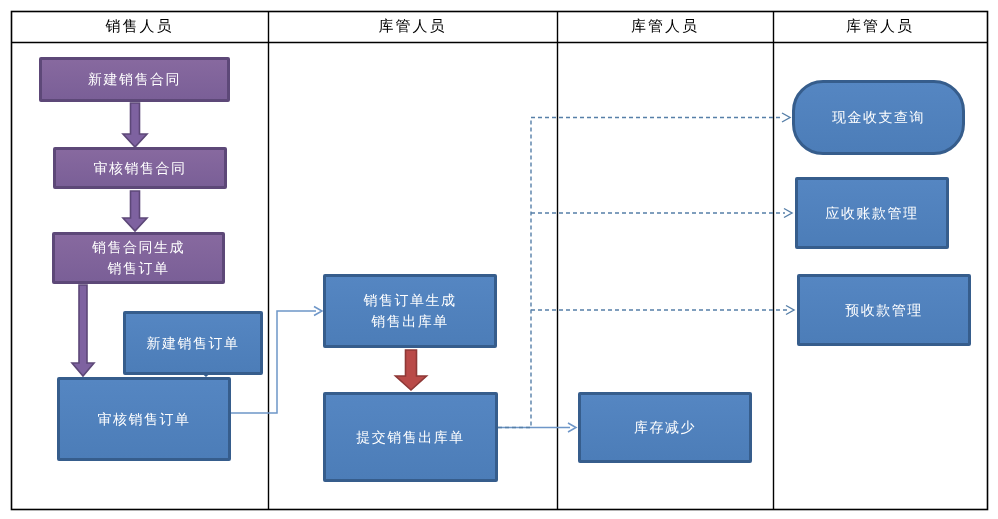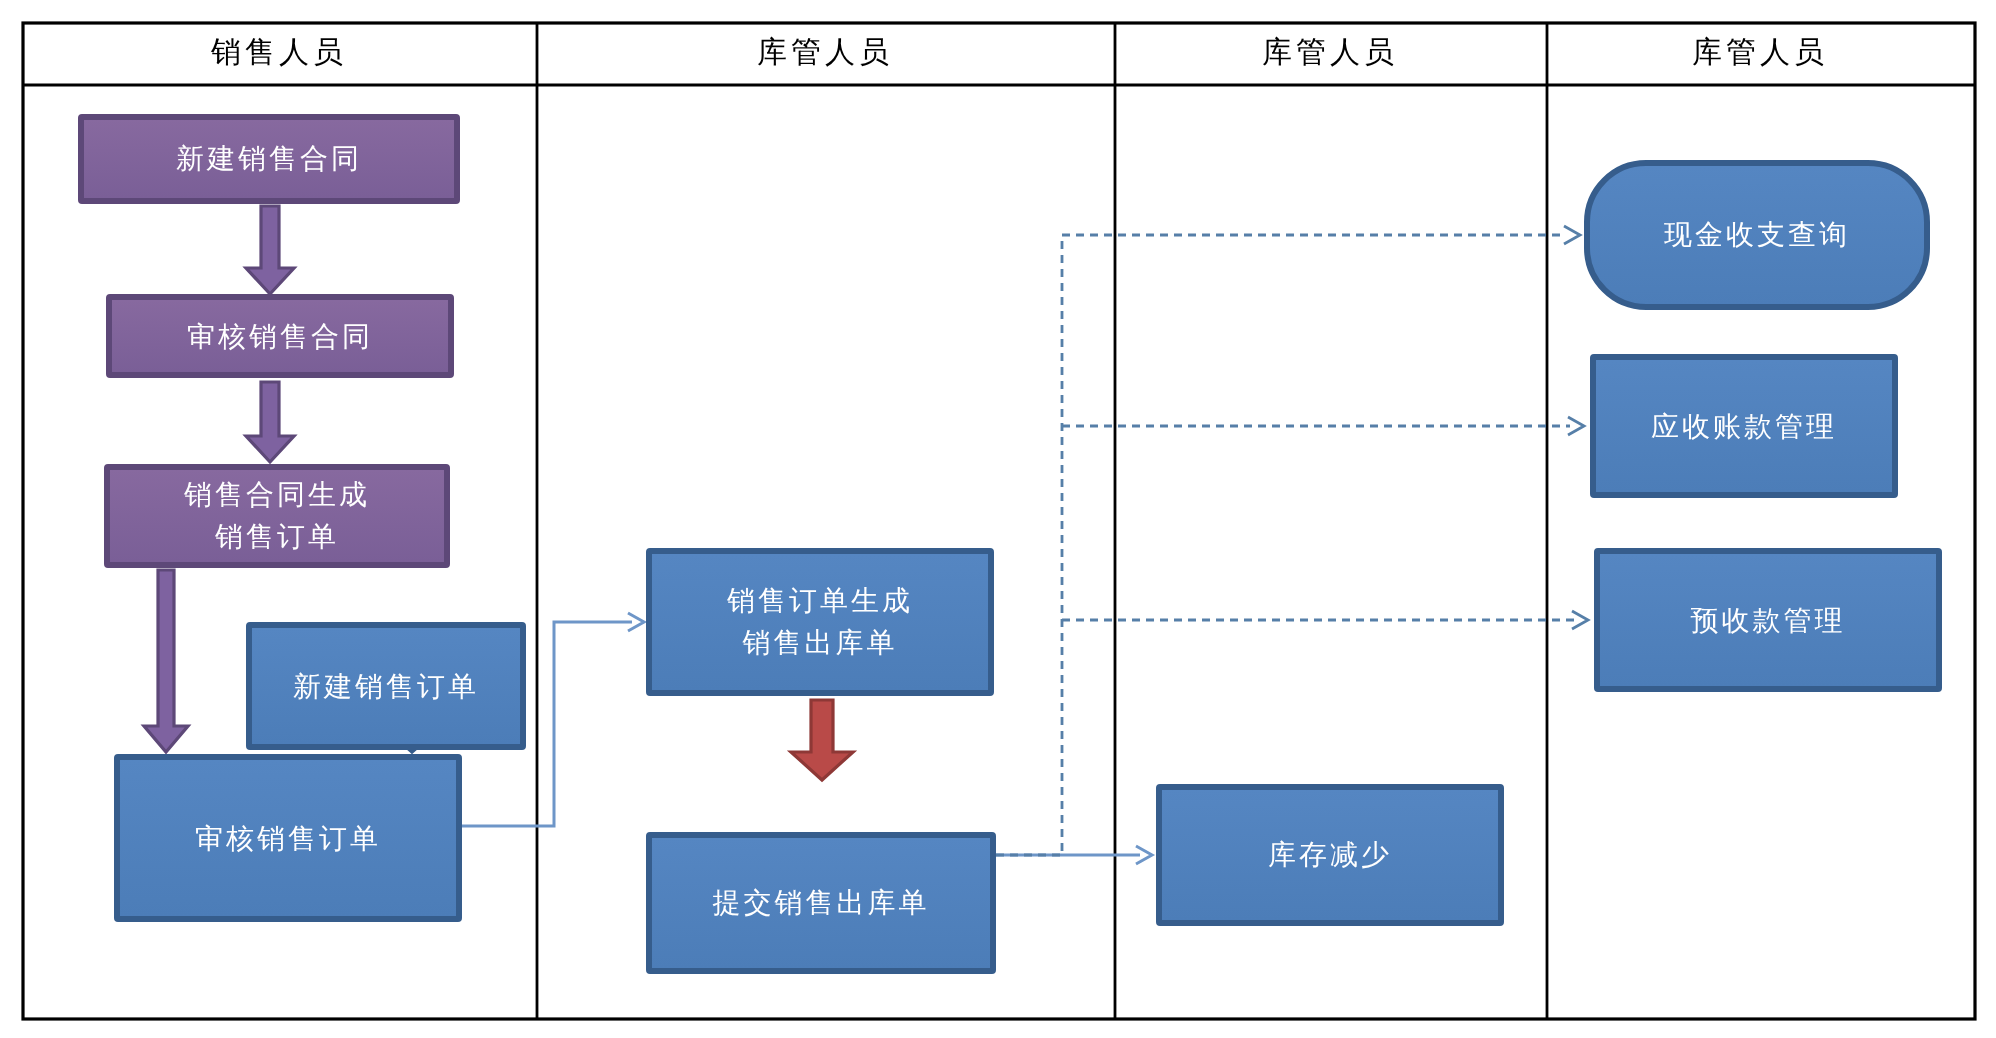--- a/index.html
+++ b/index.html
@@ -79,19 +79,19 @@
   <div class="lane-header" style="left:773px; width:214px;">库管人员</div>
 
   <div class="node purple" style="left:39px;  top:57px;  width:191px; height:45px;">新建销售合同</div>
   <div class="node purple" style="left:53px;  top:147px; width:174px; height:42px;">审核销售合同</div>
   <div class="node purple" style="left:52px;  top:232px; width:173px; height:52px;">销售合同生成
 销售订单</div>
   <div class="node blue" style="left:123px; top:298px; width:140px; height:64px;margin-top:13px;">新建销售订单</div>
   <div class="node blue" style="left:57px;  top:377px; width:174px; height:84px;">审核销售订单</div>
   <div class="node blue" style="left:323px; top:274px; width:174px; height:74px;">销售订单生成
 销售出库单</div>
-  <div class="node blue" style="left:323px; top:392px; width:175px; height:71px;margin-top:24px;">提交销售出库单</div>
+  <div class="node blue" style="left:323px; top:392px; width:175px; height:90px;">提交销售出库单</div>
   <div class="node blue" style="left:578px; top:392px; width:174px; height:71px;">库存减少</div>
   <div class="node blue" style="left:792px; top:80px;  width:173px; height:75px;border-radius:31px;">现金收支查询</div>
   <div class="node blue" style="left:795px; top:177px; width:154px; height:72px;">应收账款管理</div>
   <div class="node blue" style="left:797px; top:274px; width:174px; height:72px;">预收款管理</div>
 
 </div>
 
 </body></html>

